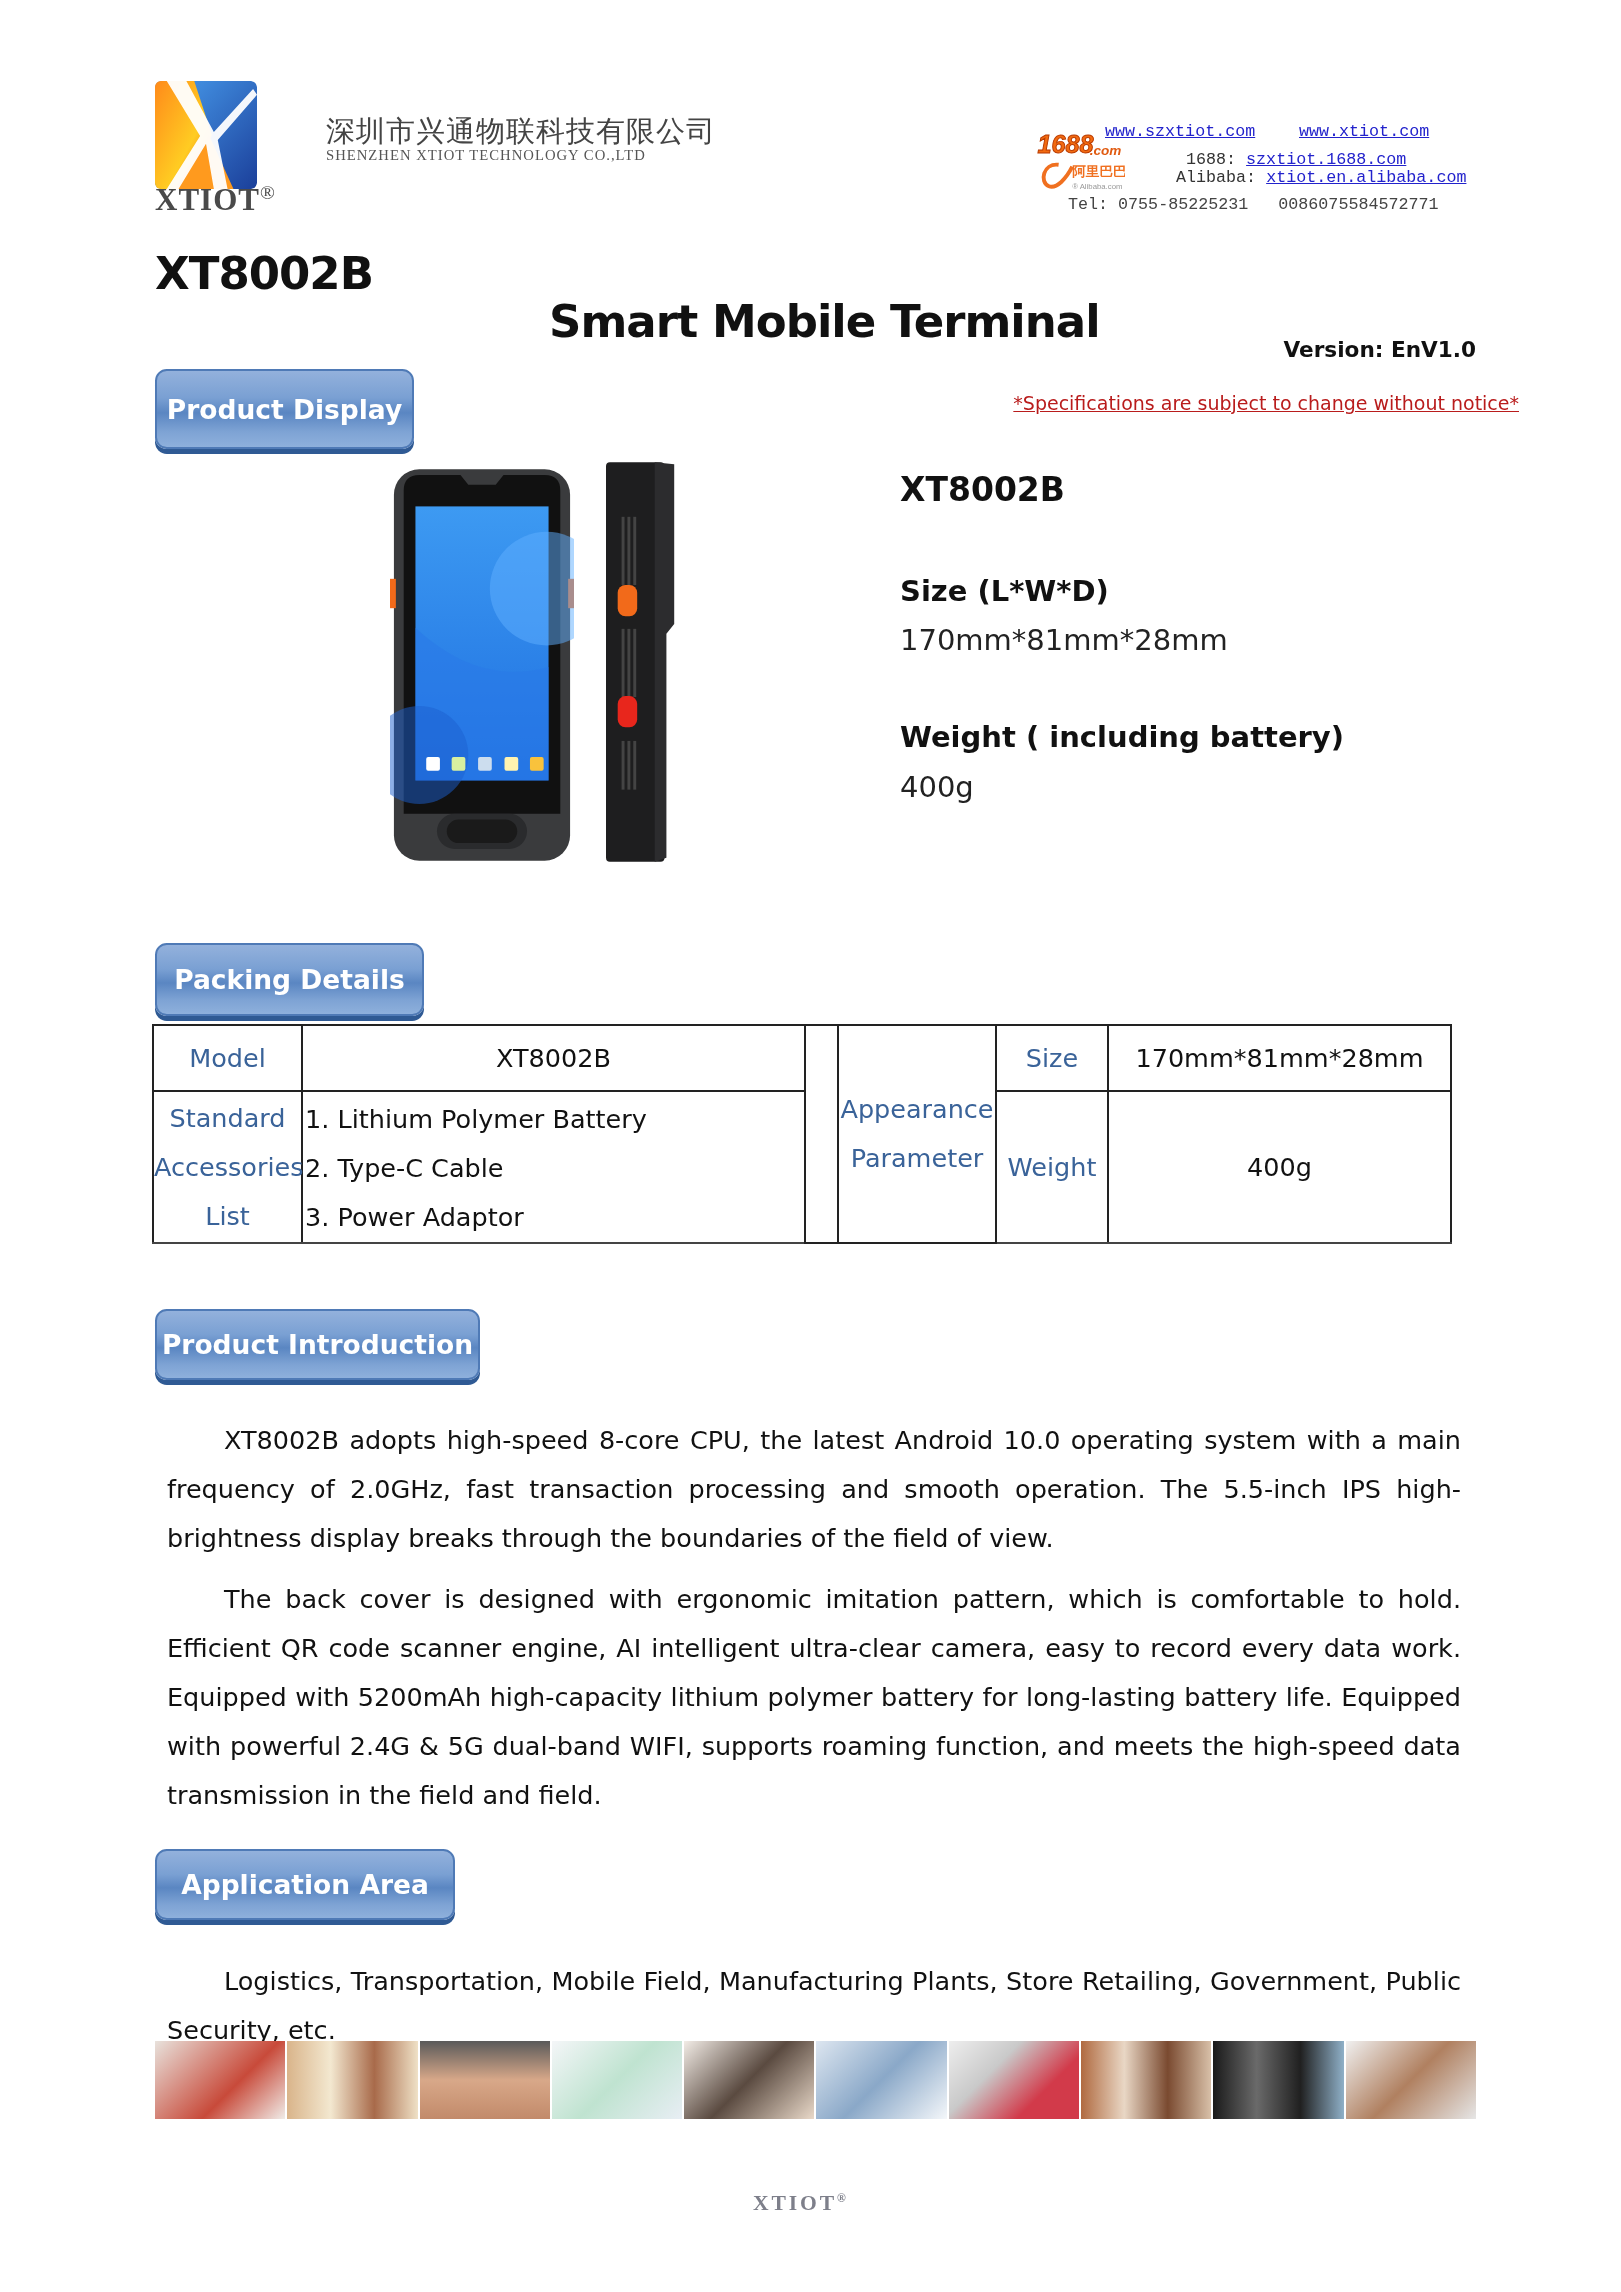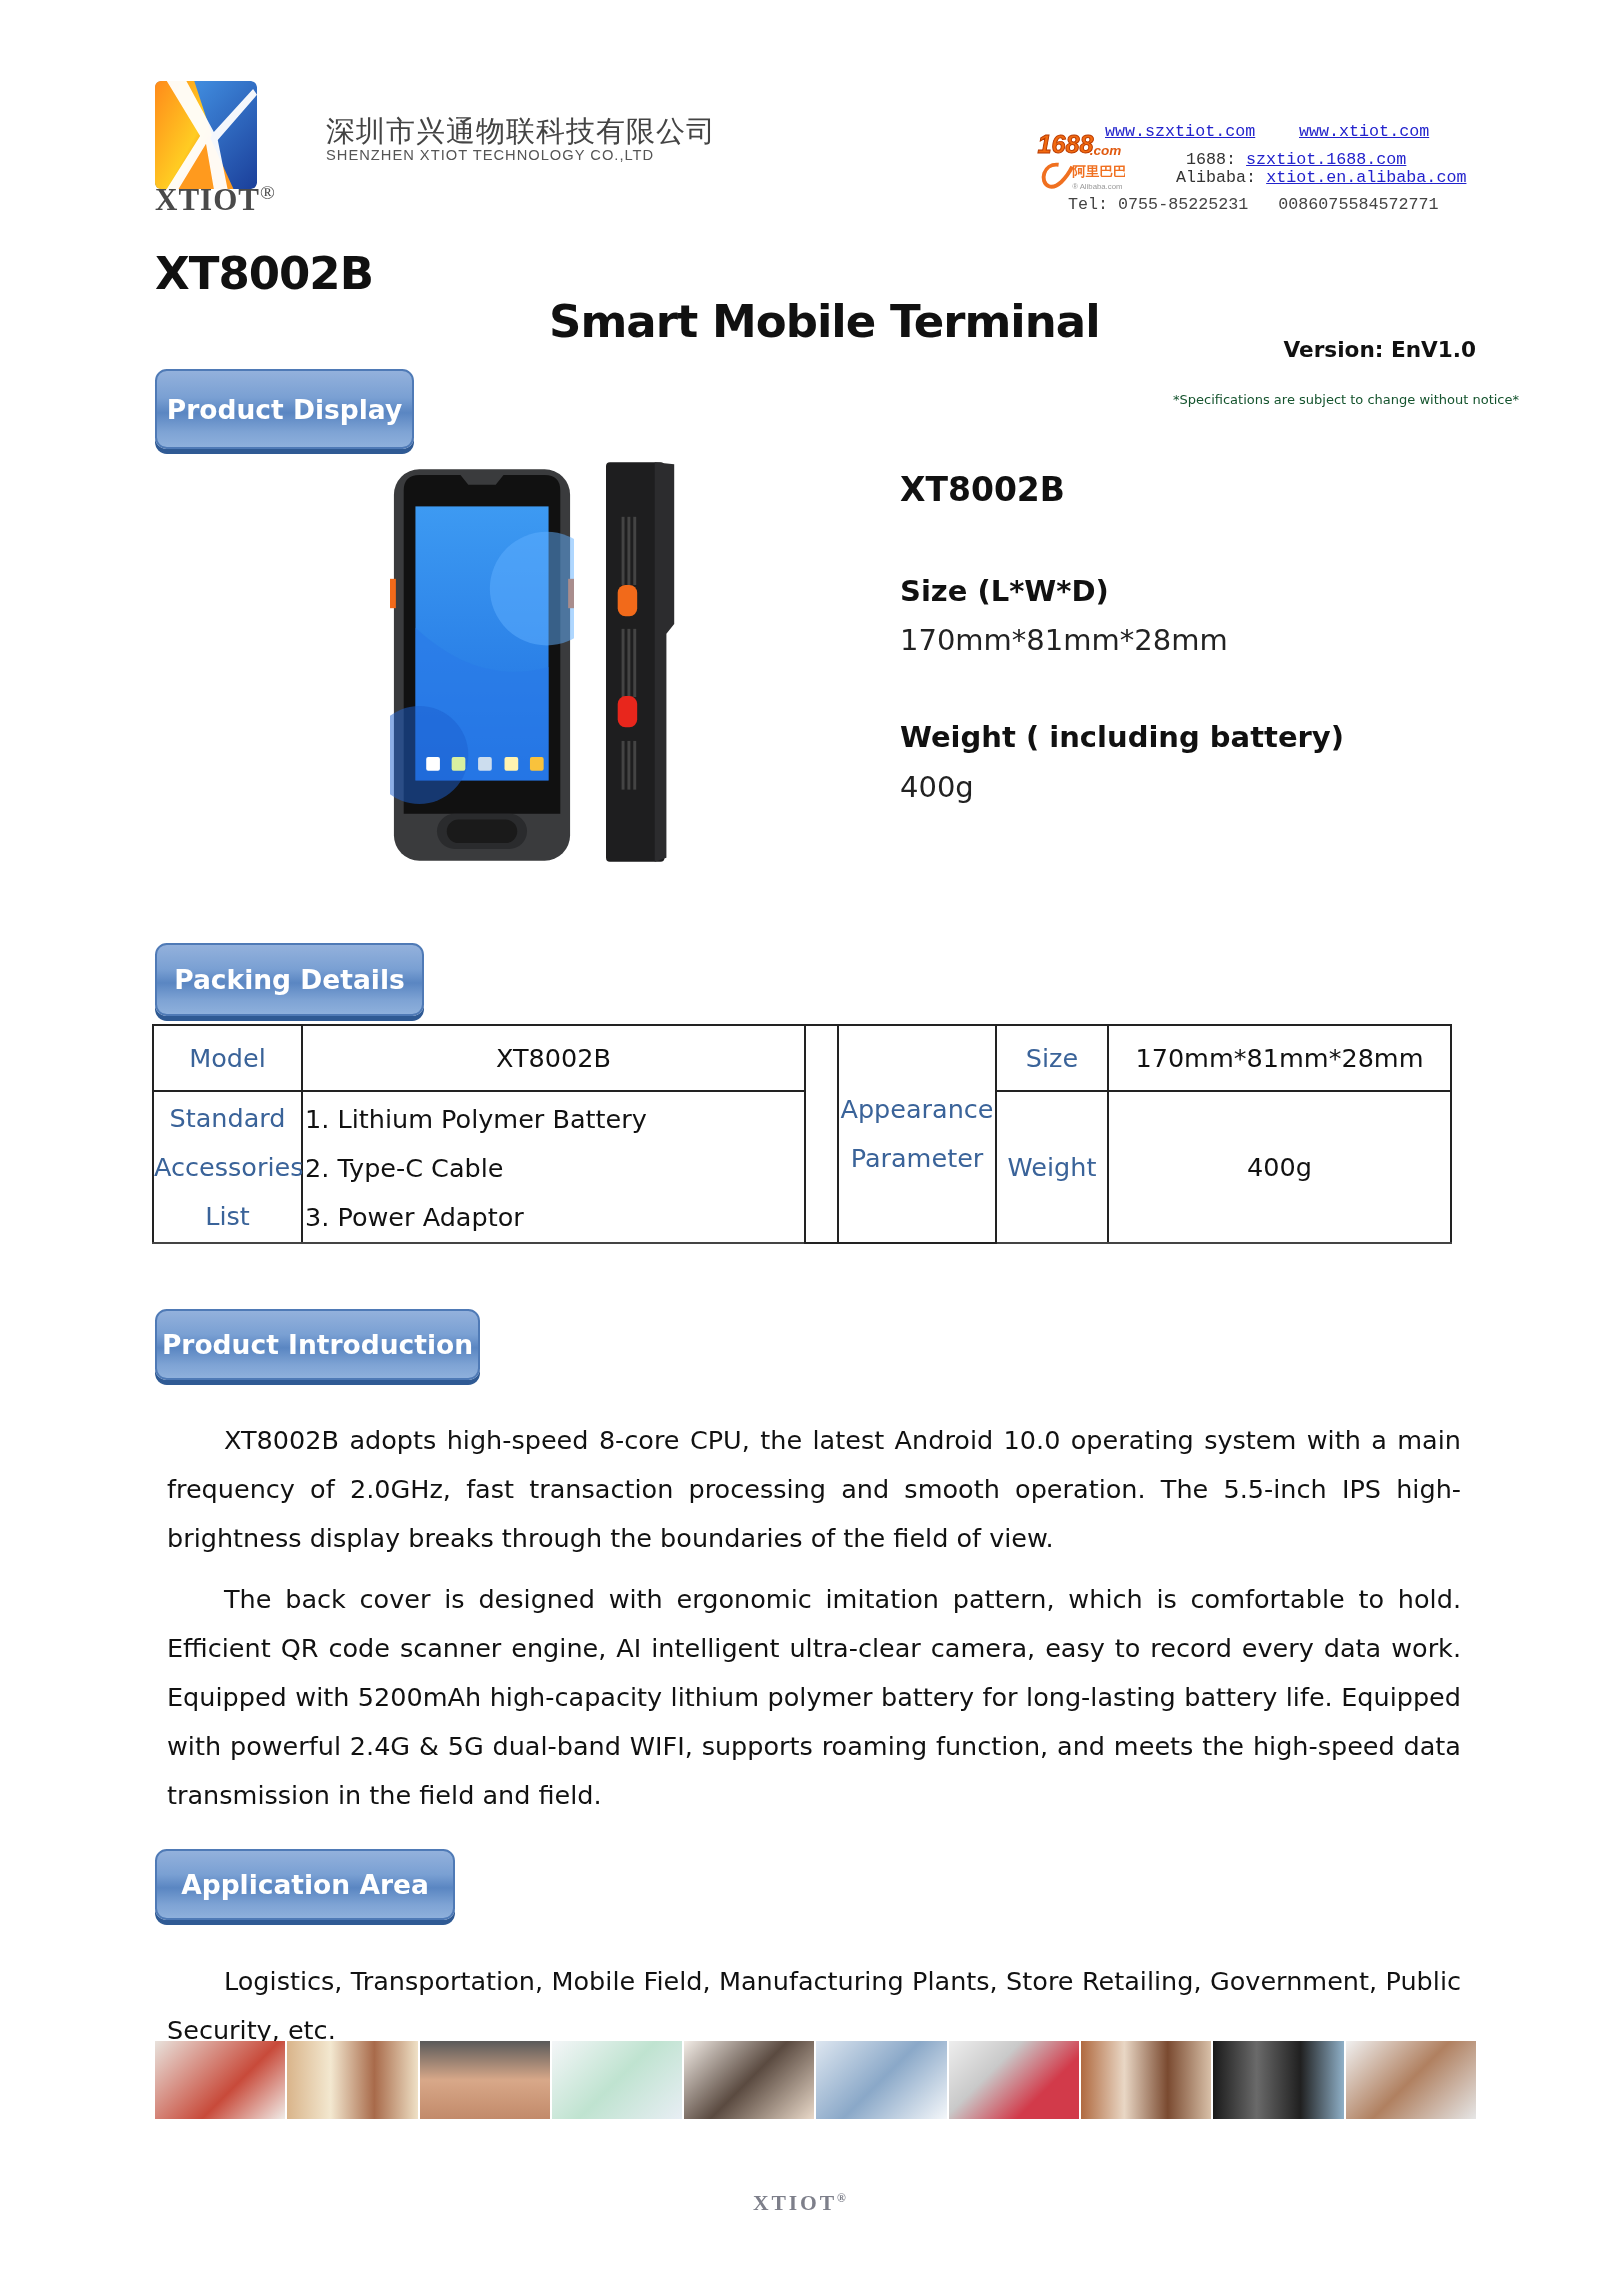--- a/index.html
+++ b/index.html
@@ -6,38 +6,38 @@
   body { width:1621px; height:2293px; position:relative; overflow:hidden;
          font-family:"Liberation Sans", "DejaVu Sans", sans-serif; color:#111; }
   .abs { position:absolute; }
 
   
   .logo-box { left:155px; top:81px; width:102px; height:108px; border-radius:5.9px; overflow:hidden; }
   .logo-word { left:155px; top:182px; font-family:"Liberation Serif", "DejaVu Serif", serif; font-weight:bold;
                font-size:31px; color:#4a4a4a; letter-spacing:1px; }
   .logo-word sup { font-size:19.6px; font-weight:normal; }
   .company-cn { left:326px; top:112px; font-size:29px; color:#444; letter-spacing:1px; font-family:"DejaVu Sans", sans-serif; }
-  .company-en { left:326px; top:147px; font-size:14.7px; color:#555; font-family:Liberation Sans, sans-serif; letter-spacing:1px; }
+  .company-en { left:326px; top:147px; font-size:14.7px; color:#555; font-family:Liberation Serif, serif; letter-spacing:1px; }
 
   .contact { font-family:"Liberation Mono", "DejaVu Sans Mono", monospace; font-size:16.7px; color:#333; }
   .contact a { color:#2222cc; text-decoration:underline; }
   .c1 { left:1105px; top:122px; }
   .c1b { left:1299px; top:122px; }
   .c2 { left:1186px; top:150px; }
   .c3 { left:1176px; top:168px; }
   .c4 { left:1068px; top:195px; color:#444; }
 
   .badge1688 { left:1037px; top:130px; width:88px; height:31px; }
   .badgeali { left:1037px; top:157px; width:88px; height:37px; }
 
   
   .title-model { left:155px; top:247px; font-size:45px; font-weight:bold; font-family:"DejaVu Sans", sans-serif; letter-spacing:-1px; }
   .title-name { left:549px; top:247px; font-size:45px; font-weight:bold; font-family:"DejaVu Sans", sans-serif; letter-spacing:-1px;margin-top:48px; }
   .version { right:145px; top:337px; font-size:21.6px; font-weight:bold; font-family:"DejaVu Sans", sans-serif; }
-  .notice { right:102px; top:392px; font-size:13px; color:#14532d; font-family:"DejaVu Sans", sans-serif; }
+  .notice { right:102px; top:392px; font-size:19px; color:#b91c1c; font-family:"DejaVu Sans", sans-serif;text-decoration:underline; }
 
   
   .sec-btn { border-radius:11.8px; color:#fff; font-family:"DejaVu Sans", sans-serif; font-weight:bold; font-size:26.5px;
              background:linear-gradient(to bottom, #93b1dc 0%, #7aa0d3 35%, #5a86c2 55%, #7ea3d4 80%, #8eb0dc 100%);
              border:2px solid #4f7ab6; box-shadow:0 4.9px 0 #2f5a94;
              display:flex; align-items:center; justify-content:center; box-sizing:border-box; }
   .sec-display { left:155px; top:369px; width:259px; height:80px; }
   .sec-packing { left:155px; top:943px; width:269px; height:73px; }
   .sec-intro { left:155px; top:1309px; width:325px; height:71px; }
   .sec-app { left:155px; top:1849px; width:300px; height:71px; }

